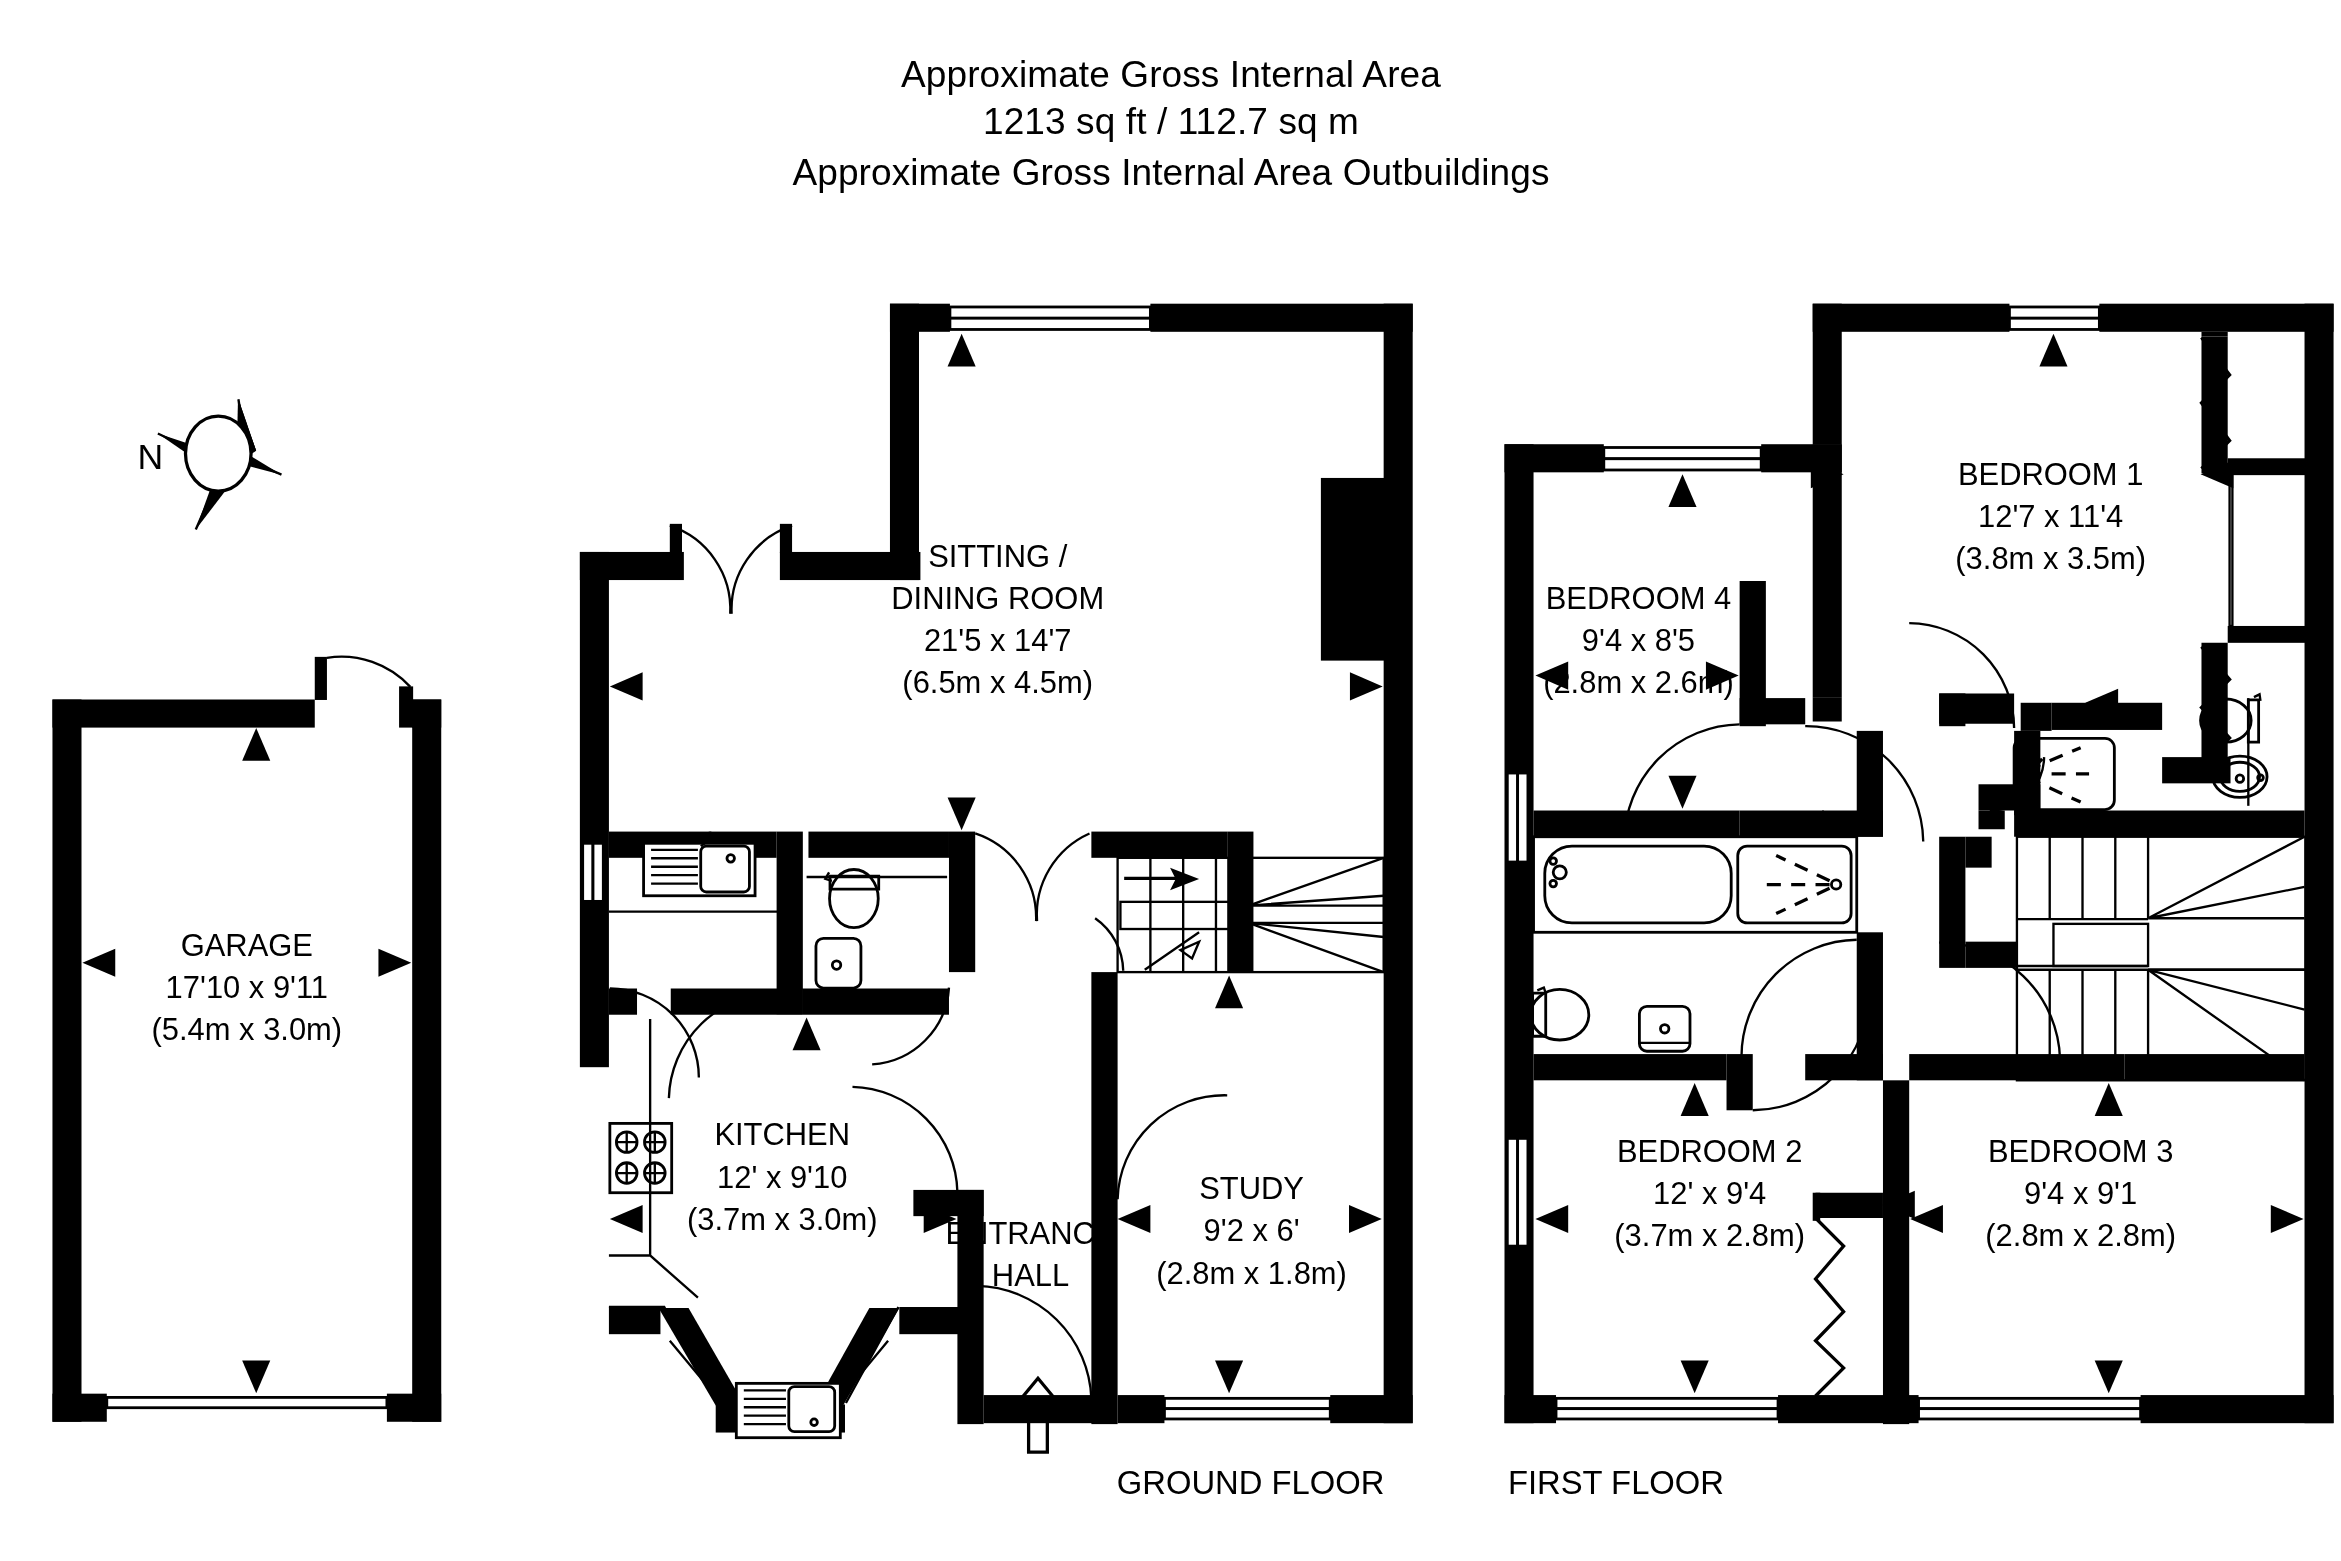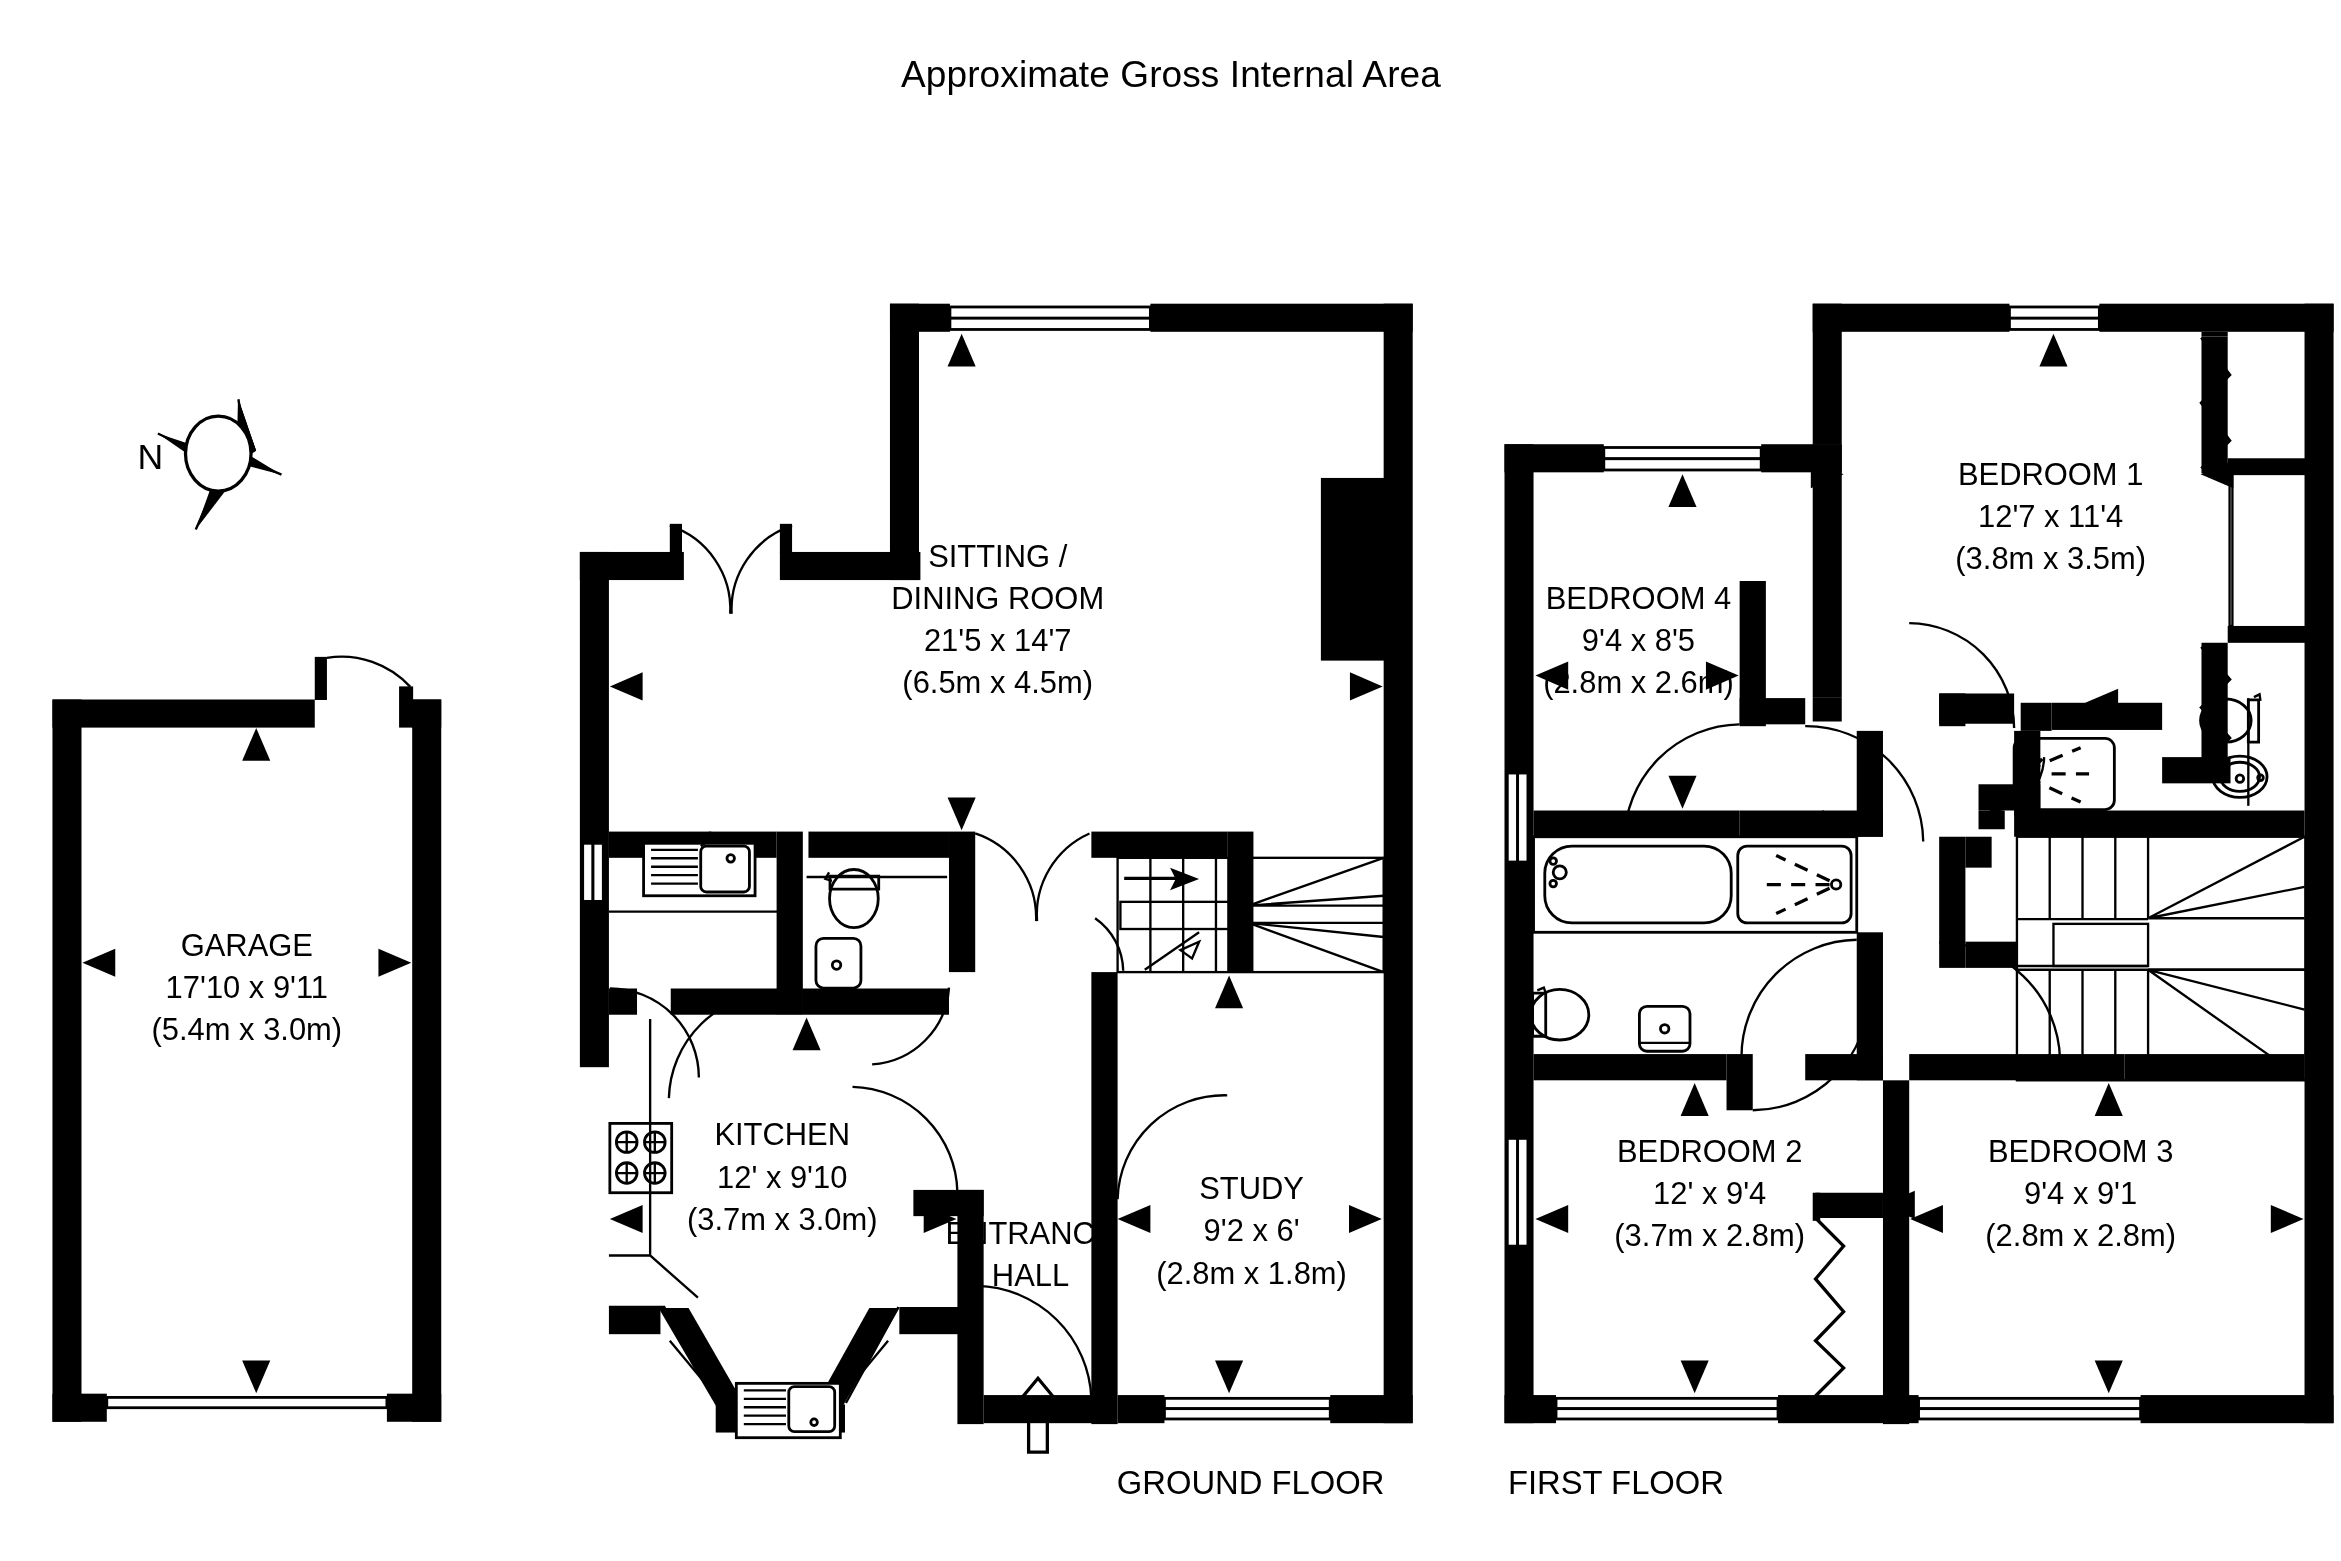--- a/index.html
+++ b/index.html
@@ -24,20 +24,22 @@
   .fix2{fill:none;stroke:#000;stroke-width:6;}
   .dash{fill:none;stroke:#000;stroke-width:7;stroke-dasharray:30 22;}
   .win{fill:#fff;stroke:#000;stroke-width:6;}
 </style>
 </head>
 <body>
 
 <div id="stage">
 
   <div class="hdr hdr1">Approximate Gross Internal Area</div>
+  <div class="hdr hdr2">1213 sq ft / 112.7 sq m</div>
+  <div class="hdr hdr3">Approximate Gross Internal Area Outbuildings</div>
 
   <svg width="2342" height="1562" viewBox="0 0 5000 3334">
 
     <g>
 
       <path class="w" d="M 509,852 L 546,960 L 512,988 Z"></path>
       <path class="thin" d="M 509,852 L 529,975"></path>
       <path class="w" d="M 509,852 L 546,960 L 512,988 Z"></path>
 
       <path class="w" d="M 508,855 L 547,962 L 505,988 Z"></path>

